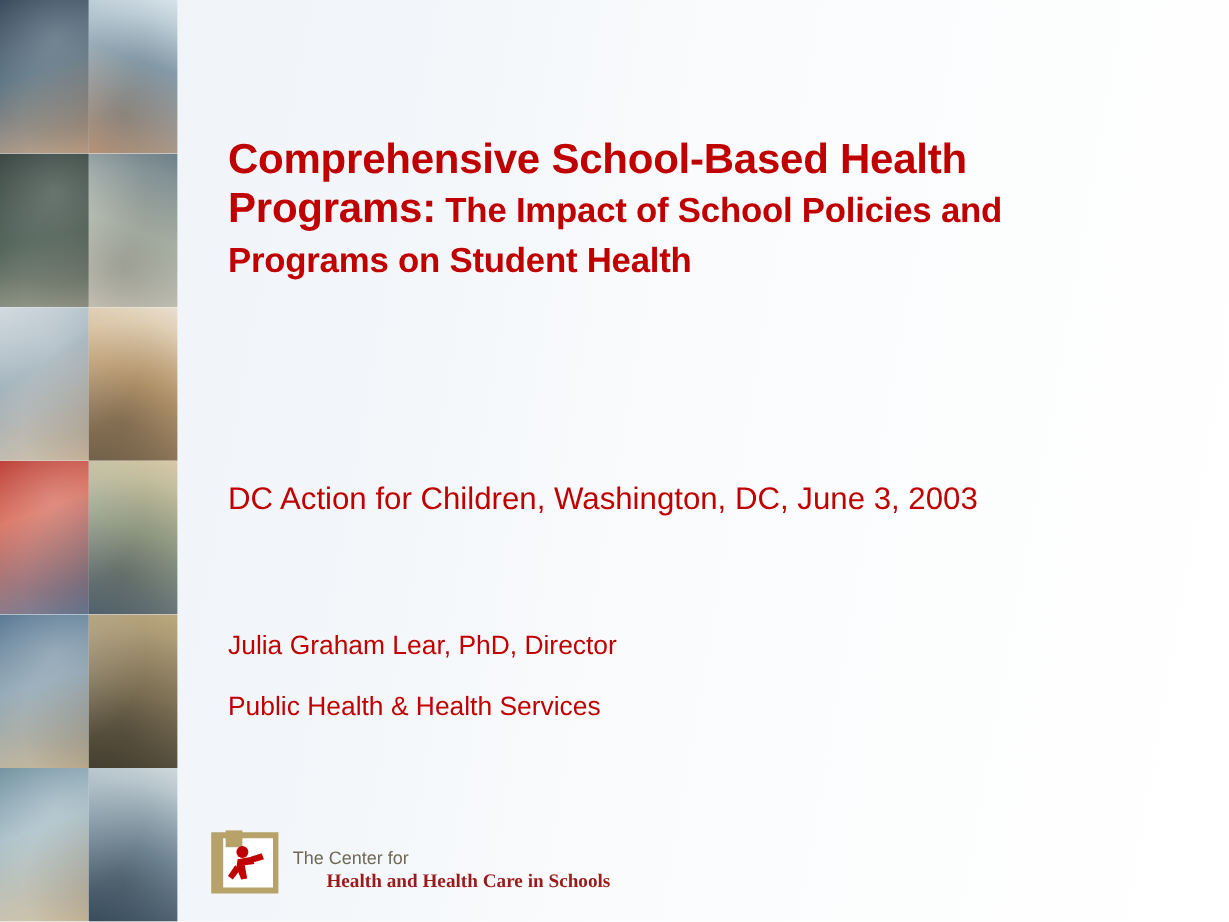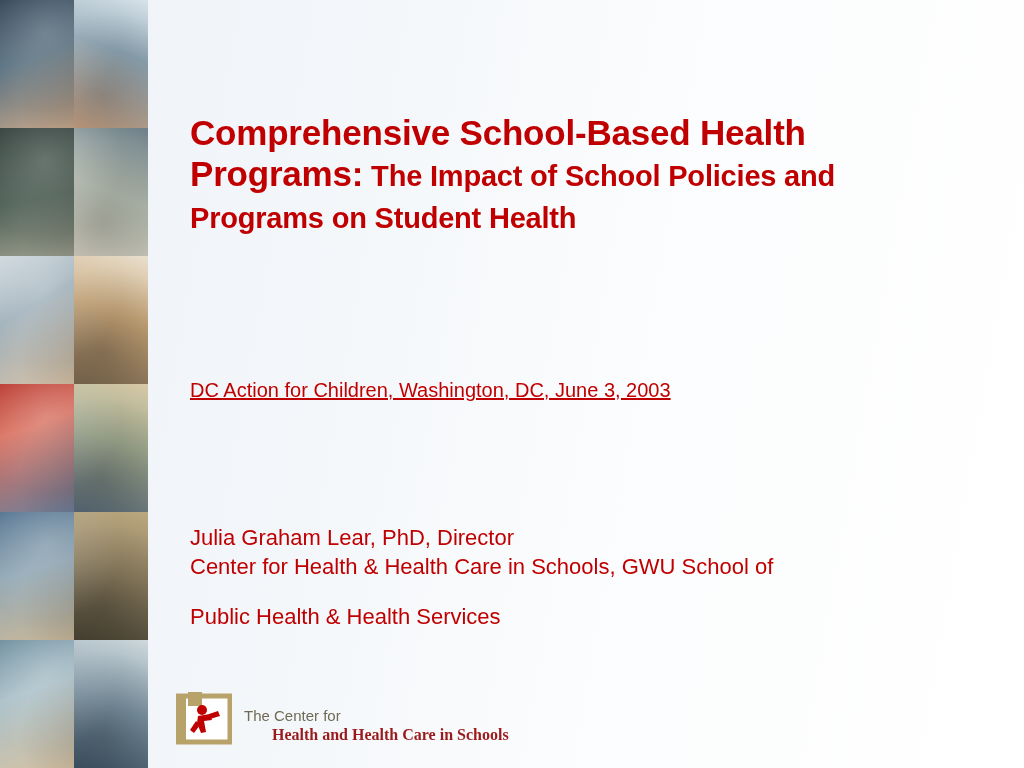--- a/index.html
+++ b/index.html
@@ -95,26 +95,25 @@
     line-height: 1.18;
     letter-spacing: -0.2px;
   }
   .title .sub {
     font-size: 29px;
   }
 
   .event {
     position: absolute;
     left: 0;
-    top: 377px;
+    top: 398px;
     width: 800px;
     color: #c00000;
-    font-size: 20px;
+    font-size: 26px;
     line-height: 1.32;
-    text-decoration: underline;
   }
 
   .presenter {
     position: absolute;
     left: 0;
     top: 524px;
     width: 810px;
     color: #c00000;
     font-size: 22px;
     line-height: 1.30;
@@ -191,21 +190,20 @@
   <div class="content">
 
     <div class="title">
       <span>Comprehensive School-Based Health Programs:</span><span class="sub"> The Impact of School Policies and Programs on Student Health</span>
     </div>
 
     <div class="event">DC Action for Children, Washington, DC, June 3, 2003</div>
 
     <div class="presenter">
       <span>Julia Graham Lear, PhD, Director</span><br>
-      <span>Center for Health &amp; Health Care in Schools, GWU School of</span>
       <span class="line3">Public Health &amp; Health Services</span>
     </div>
 
   </div>
 
   <div class="logo">
     <div class="logo-mark">
       <svg width="56" height="56" viewBox="0 0 56 56" aria-hidden="true">
         <rect x="2" y="6" width="52" height="46" fill="#ffffff"></rect>
         <path d="M2 6 H54 V52 H2 Z" fill="none" stroke="#b7a26a" stroke-width="5"></path>

